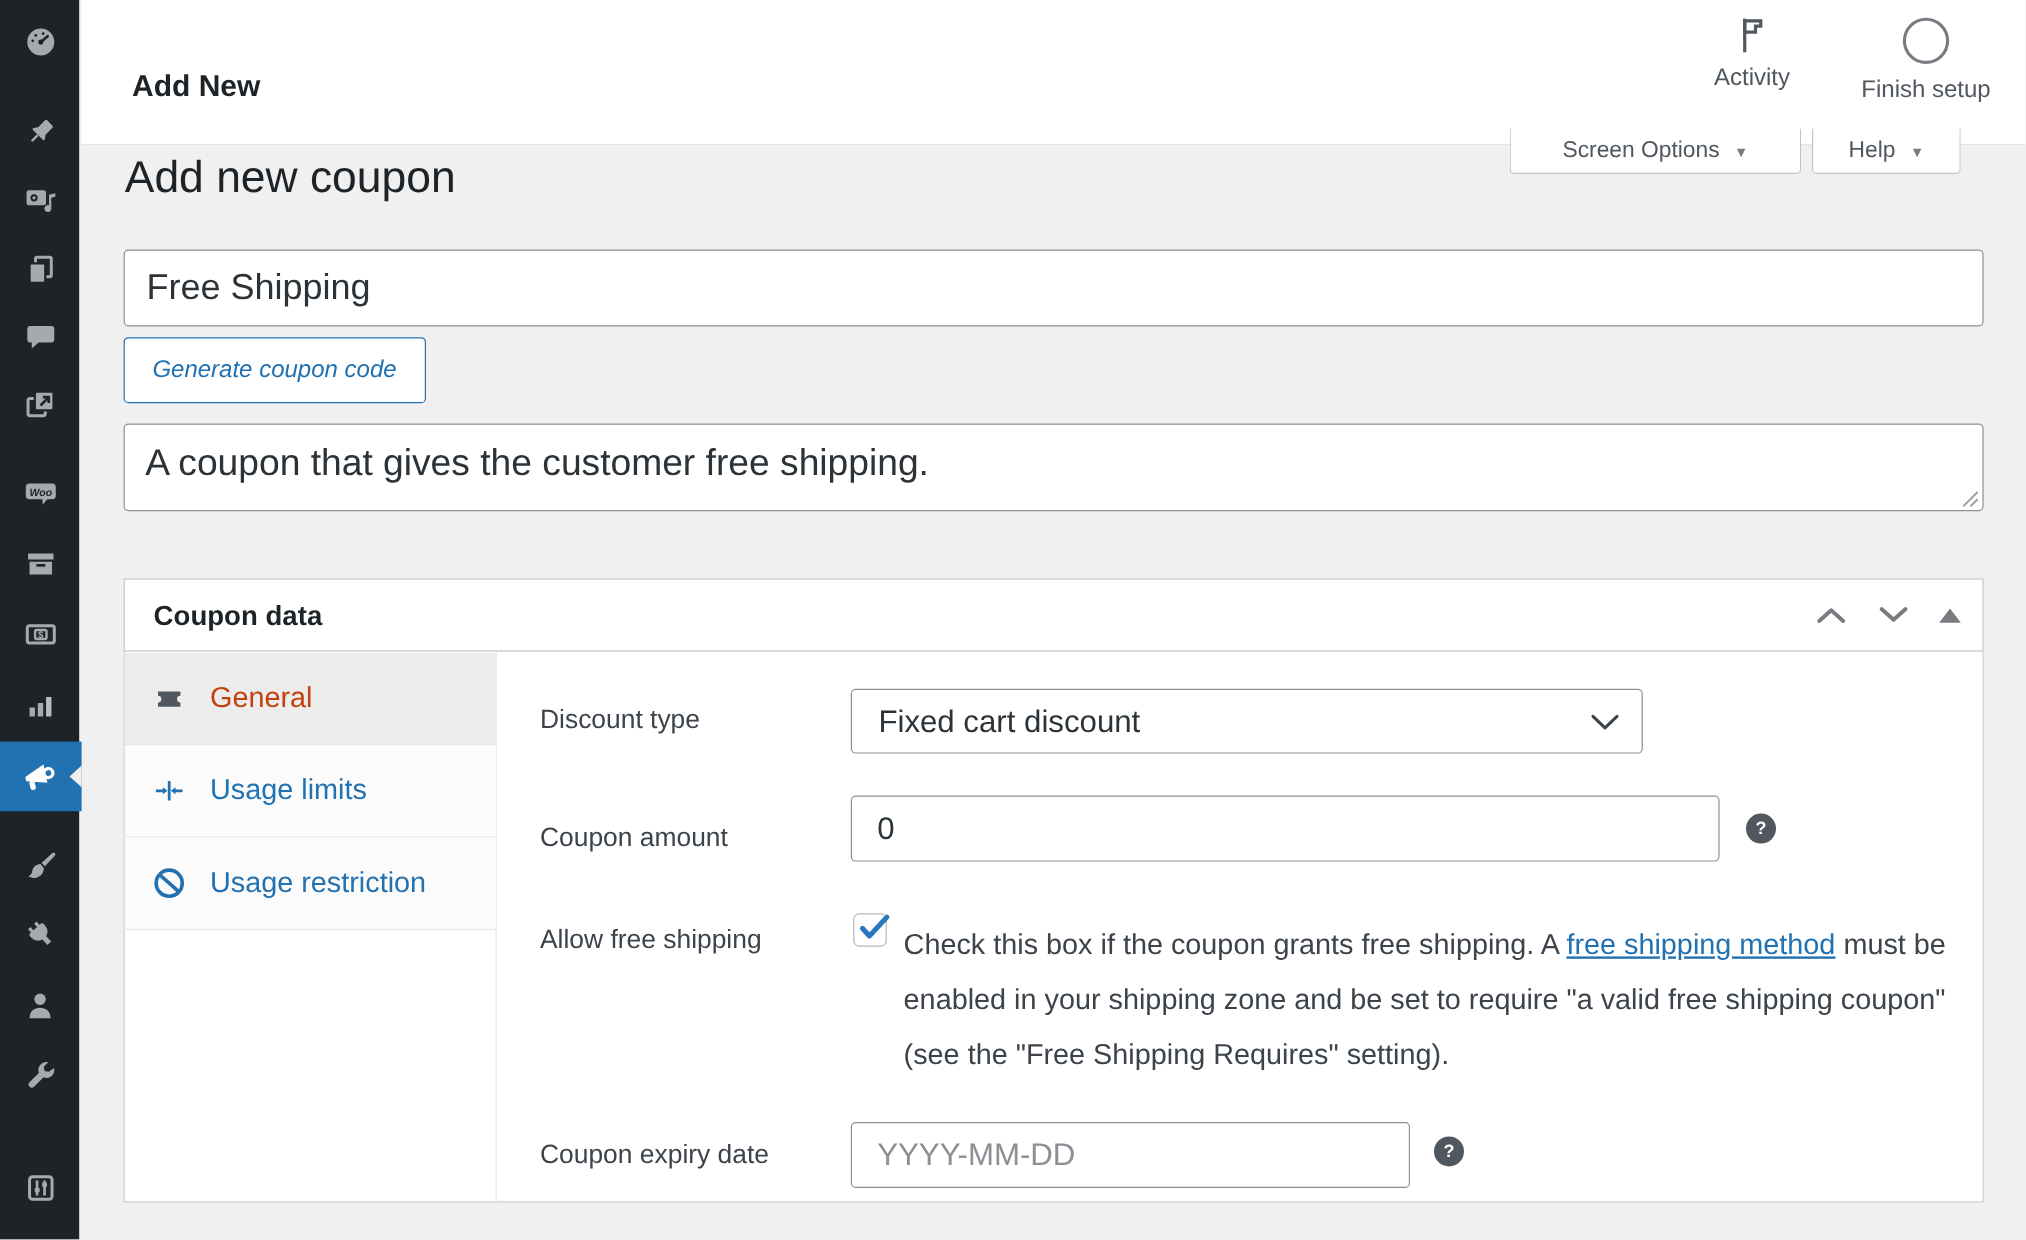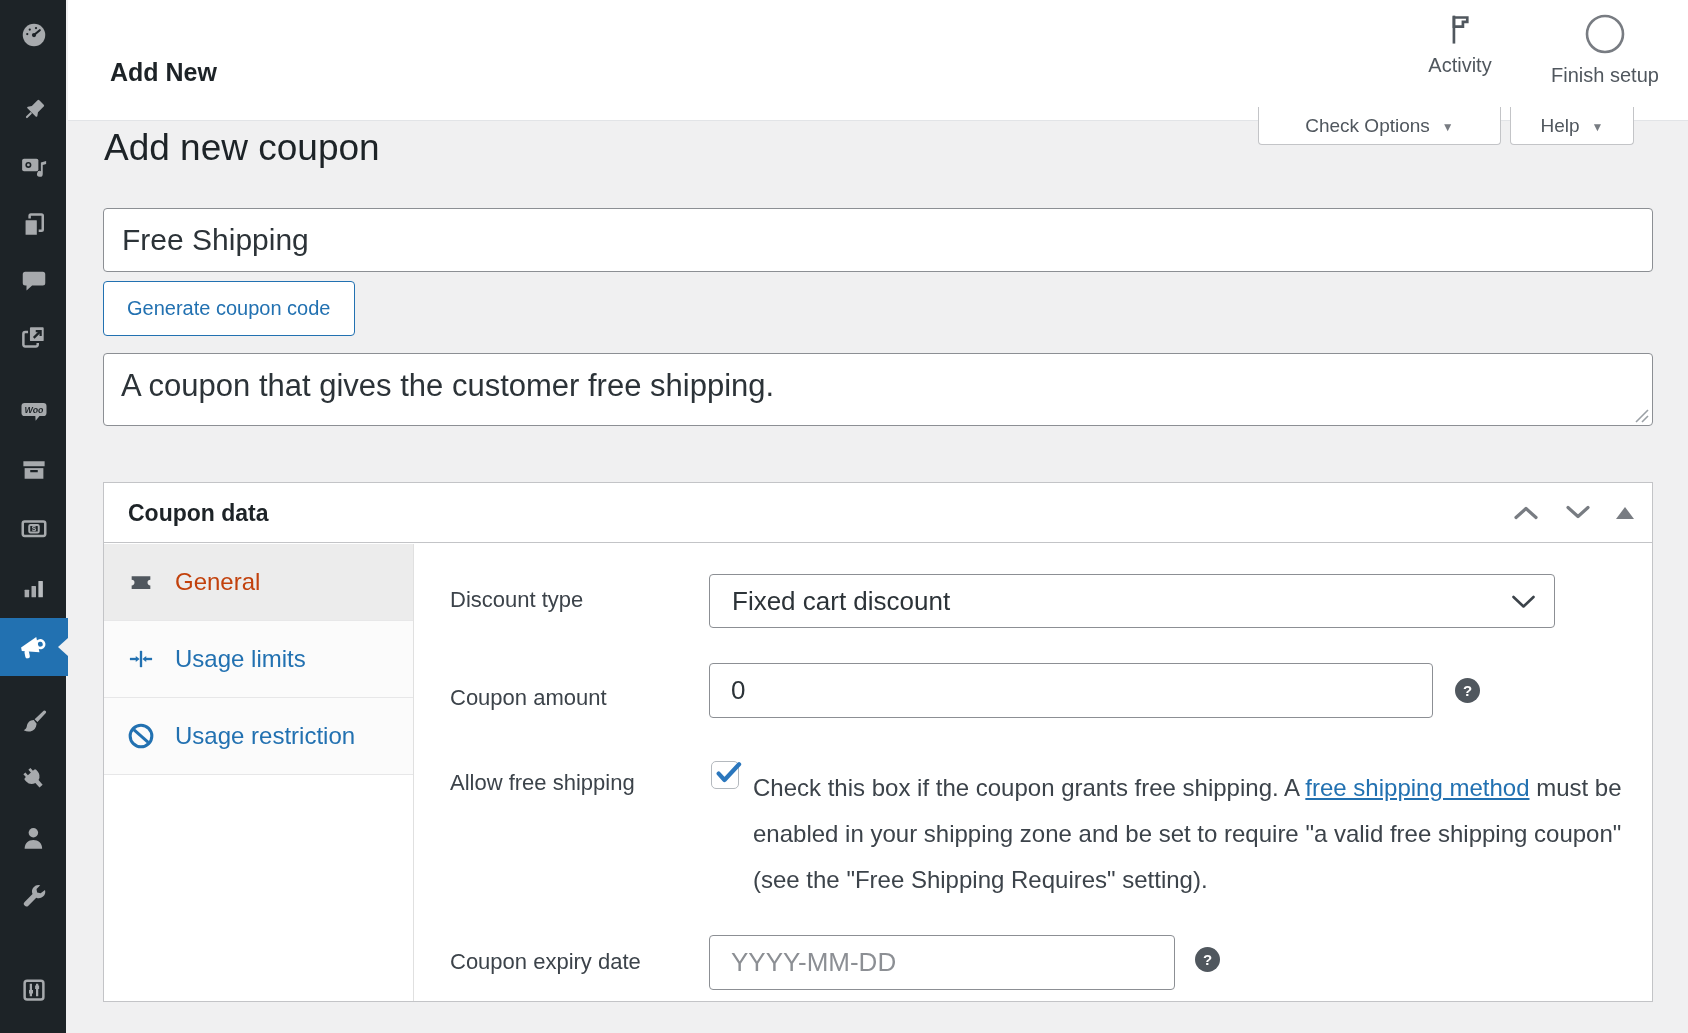--- a/index.html
+++ b/index.html
@@ -33,40 +33,40 @@
   .screen-tab { position:absolute; top:107px; height:38px; background:#fff; border:1px solid #c3c4c7; border-top:none; border-radius:0 0 4px 4px; display:flex; align-items:center; justify-content:center; gap:12px; color:#50575e; font-size:19px; cursor:pointer; z-index:4; }
   .screen-tab .caret { font-size:12px; color:#787c82; margin-top:3px; }
   .tab-screen-options { left:1258px; width:243px; }
   .tab-help { left:1510px; width:124px; }
 
   
   .page-heading { position:absolute; left:104px; top:128px; font-size:37px; font-weight:400; color:#1d2327; line-height:1.1; }
 
   .ti { border:1px solid #8c8f94; border-radius:4px; background:#fff; color:#2c3338; font-family:inherit; }
   .title-input { position:absolute; left:103px; top:208px; width:1550px; height:64px; font-size:30px; padding:0 18px; }
-  .gen-btn { position:absolute; left:103px; top:281px; height:55px; padding:0 23px; font-size:20px; color:#2271b1; background:#fff; border:1px solid #2271b1; border-radius:4px; cursor:pointer; font-family:inherit; }
+  .gen-btn { position:absolute; left:103px; top:281px; height:55px; padding:0 23px; font-size:20px; color:#2271b1; background:#fff; border:1px solid #2271b1; border-radius:4px; cursor:pointer; font-family:inherit;font-style:italic; }
   .desc-area { position:absolute; left:103px; top:353px; width:1550px; height:73px; font-size:31px; padding:12px 17px; resize:none; overflow:hidden; line-height:1.3; }
   .grip { position:absolute; left:1633px; top:407px; width:17px; height:17px; pointer-events:none; }
 
   
   .coupon-box { position:absolute; left:103px; top:482px; width:1550px; height:520px; background:#fff; border:1px solid #c3c4c7; }
   .box-header { position:relative; height:60px; border-bottom:1px solid #c3c4c7; }
   .box-title { position:absolute; left:24px; top:17px; font-size:23px; font-weight:700; color:#1d2327; }
   .hdr-icons { position:absolute; right:18px; top:21px; display:flex; align-items:center; gap:24px; }
   .tri-up { width:0; height:0; border-left:9px solid transparent; border-right:9px solid transparent; border-bottom:12px solid #787c82; cursor:pointer; }
 
   .box-body { position:absolute; left:0; top:61px; right:0; bottom:0; display:flex; }
   .tabs-col { width:310px; border-right:1px solid #e0e0e0; background:#fff; }
   .wc-tab { height:77px; display:flex; align-items:center; gap:20px; padding-left:23px; border-bottom:1px solid #e7e7e8; background:#fbfbfb; cursor:pointer; font-size:24px; color:#2271b1; }
   .wc-tab.active { background:#ececec; color:#c2410c; }
   .wc-tab svg { flex:0 0 auto; }
 
   .panel { flex:1; position:relative; background:#fff; }
   .f-label { position:absolute; left:36px; font-size:22px; color:#3c434a; }
-  .sel { position:absolute; left:295px; top:30px; width:846px; height:54px; border:1px solid #8c8f94; border-radius:4px; background:#fff; display:flex; align-items:center; padding:0 22px; font-size:26px; color:#2c3338; cursor:pointer; }
+  .sel { position:absolute; left:295px; top:30px; width:660px; height:54px; border:1px solid #8c8f94; border-radius:4px; background:#fff; display:flex; align-items:center; padding:0 22px; font-size:26px; color:#2c3338; cursor:pointer; }
   .sel svg { position:absolute; right:18px; top:20px; }
   .p-input { position:absolute; border:1px solid #8c8f94; border-radius:4px; background:#fff; font-size:26px; color:#2c3338; padding:0 21px; font-family:inherit; }
   .p-input::placeholder { color:#8c8f94; opacity:1; }
   .amount-input { left:295px; top:119px; width:724px; height:55px; }
   .expiry-input { left:295px; top:391px; width:466px; height:55px; }
   .help-tip { position:absolute; width:25px; height:25px; border-radius:50%; background:#50575e; color:#fff; font-size:15px; font-weight:700; display:flex; align-items:center; justify-content:center; cursor:pointer; }
   .help-amount { left:1041px; top:134px; }
   .help-expiry { left:781px; top:403px; }
 
   .checkbox { position:absolute; left:297px; top:217px; width:28px; height:28px; border:1px solid #b4b9be; border-radius:5px; background:#fff; cursor:pointer; }
@@ -236,21 +236,21 @@
       <g stroke="#e3e5e8" stroke-width="1">
           <path d="M22 4v36M4 22h36"></path>
         </g>
       <circle cx="22" cy="22" r="18" fill="#fff" stroke="#787c82" stroke-width="2.6"></circle>
     </svg>
     <span>Finish setup</span>
   </div>
 </div>
 
 <div class="screen-tab tab-screen-options">
-  <span>Check Options</span>
+  <span>Screen Options</span>
   <span class="caret">▼</span>
 </div>
 <div class="screen-tab tab-help">
   <span>Help</span>
   <span class="caret">▼</span>
 </div>
 
 <h1 class="page-heading">Add new coupon</h1>
 
 <input class="ti title-input" type="text" value="Free Shipping" style="">

